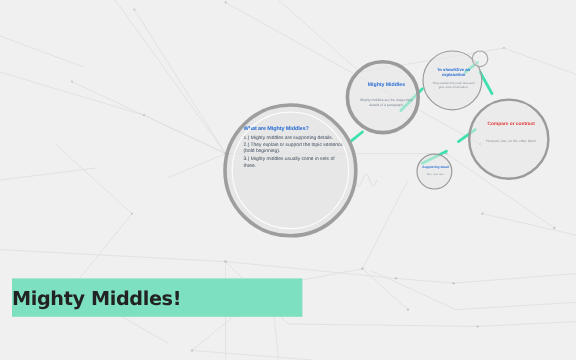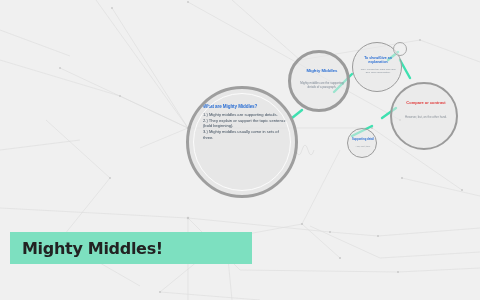--- a/index.html
+++ b/index.html
@@ -202,21 +202,20 @@
     background: #7de0c0;
     display: flex;
     align-items: center;
   }
   #title-text {
     color: #222222;
     font-family: "DejaVu Sans", sans-serif;
     font-weight: bold;
     font-size: 16px;
     letter-spacing: -0.3px;
-    padding-left: 12px;
     white-space: nowrap;
   }
 </style>
 </head>
 <body>
 
 <div id="canvas">
 
   <svg id="network" viewBox="0 0 480 300" xmlns="http://www.w3.org/2000/svg">
     <g stroke="#dcdcdc" stroke-width="0.6" fill="none">

